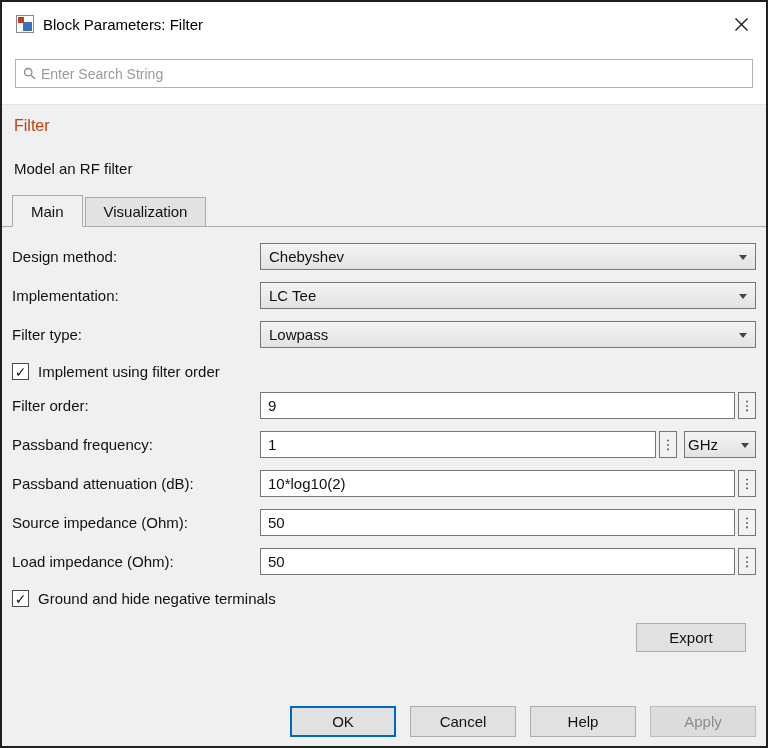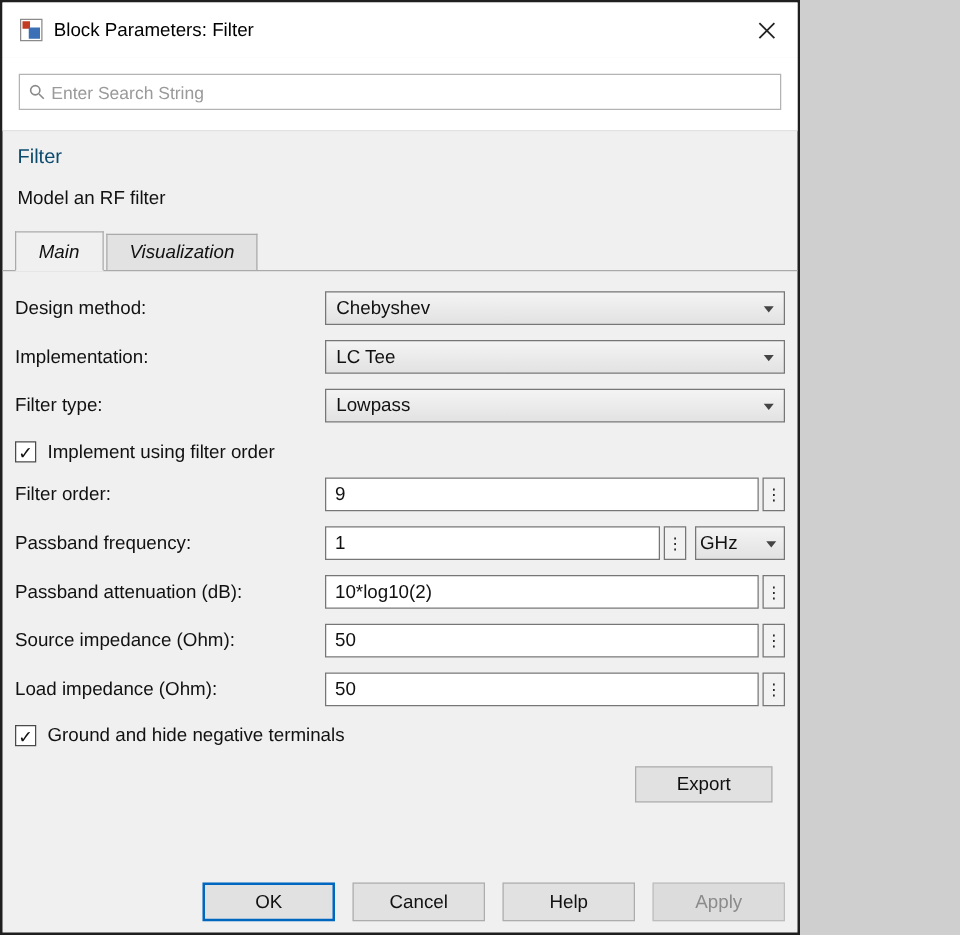--- a/index.html
+++ b/index.html
@@ -1,20 +1,20 @@
 <!DOCTYPE html>
 <html><head>
 <meta charset="utf-8">
 <style>
   * { box-sizing: border-box; margin: 0; padding: 0; }
   html,body { background:#cfcfcf; }
   body { font-family: "Liberation Sans", sans-serif; font-size: 15px; color:#111; }
 
   .dialog {
-    width: 640px; height: 748px;
+    width: 768px; height: 748px;
     border: 2px solid #1f1f1f;
     background: #f0f0f0;
     display: flex; flex-direction: column;
     position: relative;
   }
 
   
   .titlebar {
     background:#ffffff;
     height: 44px;
@@ -49,33 +49,33 @@
   }
   .search-box svg { flex:none; margin-right:5px; }
   .search-box input {
     border:none; outline:none; flex:1; font-size:14px;
     font-family:"Liberation Sans", sans-serif; color:#8b5cf6; background:transparent;
   }
   .search-box input::placeholder { color:#9a9a9a; }
 
   
   .mask-header { padding: 12px 12px 4px; flex:none; border-top:1px solid #e2e2e2; }
-  .mask-title { font-size:16px; margin-bottom:15px; color:#0c4a6e; }
+  .mask-title { font-size:16px; margin-bottom:25px; color:#c2410c; }
   .mask-desc  { font-size:15px; color:#111; }
 
   
   .tabbar {
     display:flex; align-items:flex-end;
     border-bottom:1px solid #aaaaaa;
     padding: 14px 0 0 10px; flex:none;
   }
   .tab {
     border:1px solid #aaaaaa; border-bottom:none;
     background:#e2e2e2; padding: 5px 18px 6px;
-    margin-right:2px; cursor:pointer; font-size:15px;font-style:italic;
+    margin-right:2px; cursor:pointer; font-size:15px;
   }
   .tab.active {
     background:#f0f0f0; padding-top:7px;
     margin-bottom:-1px; border-bottom:1px solid #f0f0f0;
   }
 
   
   .form { padding: 4px 10px 0; flex:none; }
   .row { display:flex; align-items:center; margin-top:12px; }
   .row .lbl { width:248px; flex:none; font-size:15px; color:#111; }

